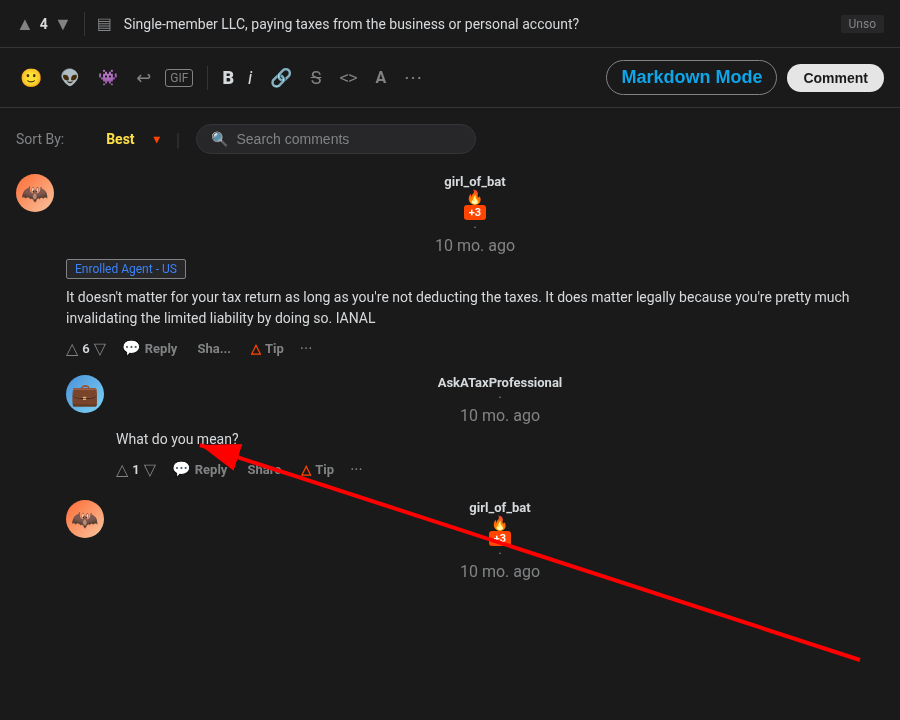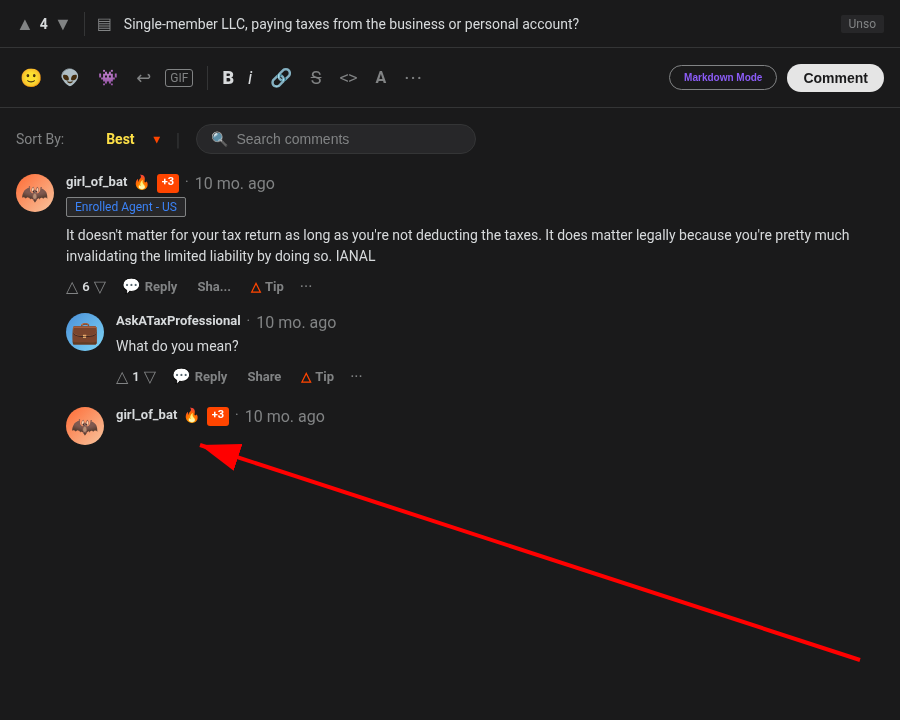--- a/index.html
+++ b/index.html
@@ -96,24 +96,24 @@
     .toolbar-sep {
       width: 1px;
       height: 24px;
       background: #343536;
       margin: 0 4px;
     }
     .markdown-mode-btn {
       margin-left: auto;
       background: transparent;
       border: 1px solid #818384;
-      color: #8b5cf6;
+      color: #0ea5e9;
       padding: 6px 14px;
       border-radius: 20px;
-      font-size: 10px;
+      font-size: 18px;
       font-weight: 600;
       cursor: pointer;
     }
     .comment-btn {
       background: #e5e5e5;
       border: none;
       color: #1a1a1b;
       padding: 6px 16px;
       border-radius: 20px;
       font-size: 14px;
@@ -184,22 +184,23 @@
       background: #ff4500;
       flex-shrink: 0;
       overflow: hidden;
       display: flex;
       align-items: center;
       justify-content: center;
     }
     .comment-body { flex: 1; }
     .comment-meta {
       display: flex;
-      gap: 6px;
+      align-items: center;
       margin-bottom: 4px;
+      flex-direction: column;
     }
     .username {
       font-weight: 700;
       color: #d7dadc;
       font-size: 13px;
     }
     .flair-icon { font-size: 14px; }
     .karma-badge {
       background: #ff4500;
       color: white;

